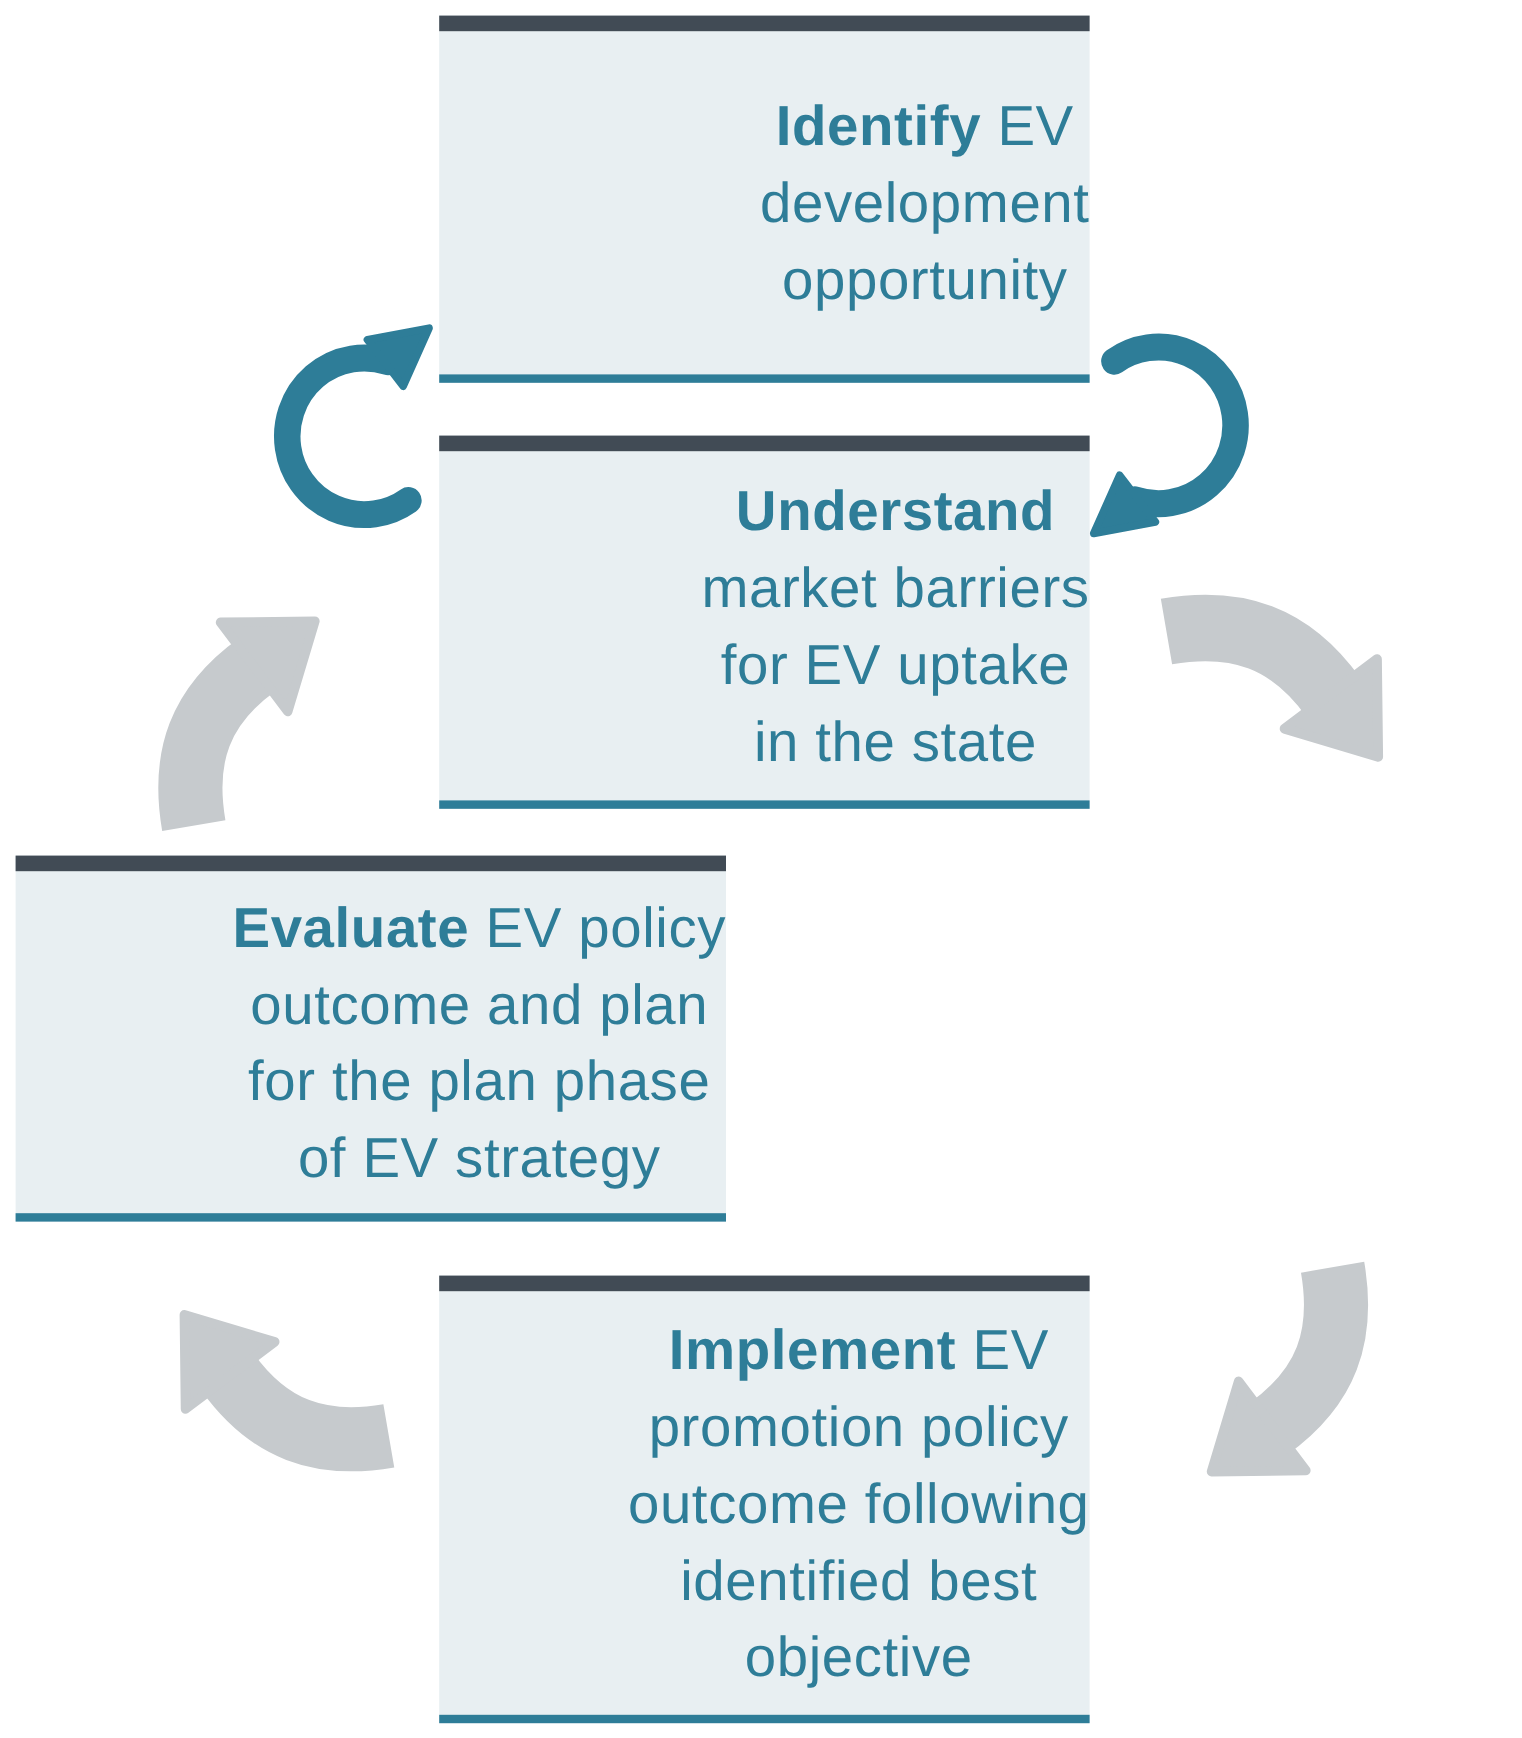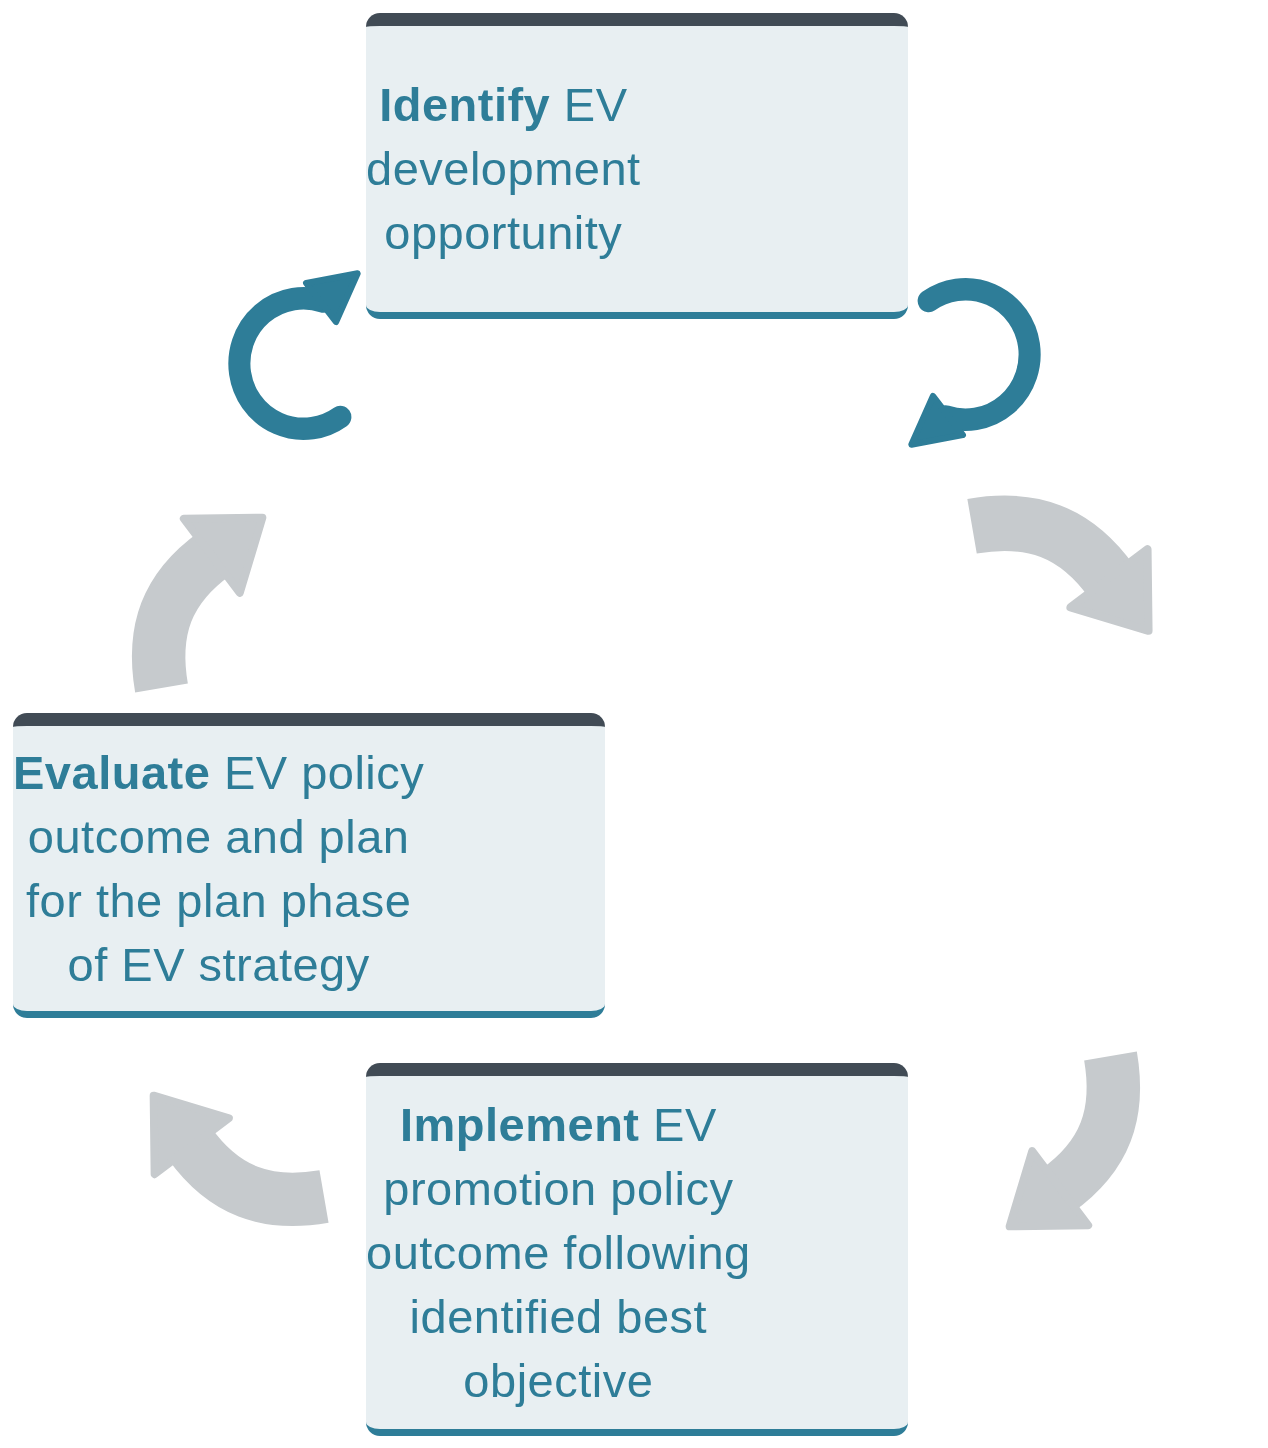--- a/index.html
+++ b/index.html
@@ -17,23 +17,22 @@
     overflow:hidden;
   }
   .step-box{
     position:absolute;
     box-sizing:border-box;
     background:var(--boxbg);
     border-top:13px solid var(--slate);
     border-bottom:7px solid var(--teal);
     display:flex;
     align-items:center;
-    justify-content:flex-start;
+    justify-content:flex-end;
     text-align:center;
-    border-radius:14px;
   }
   .step-text{
     color:var(--teal);
     font-size:47px;
     line-height:64px;
     letter-spacing:0.5px;
     font-weight:400;
   }
   .step-text b{font-weight:700;}
   #box-identify  {left:366px; top:13px;   width:542px; height:306px;}
@@ -62,20 +61,28 @@
 <div class="canvas">
 
   <div class="step-box" id="box-identify">
     <div class="step-text">
         <div><b>Identify</b> EV</div>
         <div>development</div>
         <div>opportunity</div>
       </div>
   </div>
 
+  <div class="step-box" id="box-understand">
+    <div class="step-text">
+        <div><b>Understand</b></div>
+        <div>market barriers</div>
+        <div>for EV uptake</div>
+        <div>in the state</div>
+      </div>
+  </div>
 
   <div class="step-box" id="box-evaluate">
     <div class="step-text">
         <div><b>Evaluate</b> EV policy</div>
         <div>outcome and plan</div>
         <div>for the plan phase</div>
         <div>of EV strategy</div>
       </div>
   </div>
 

